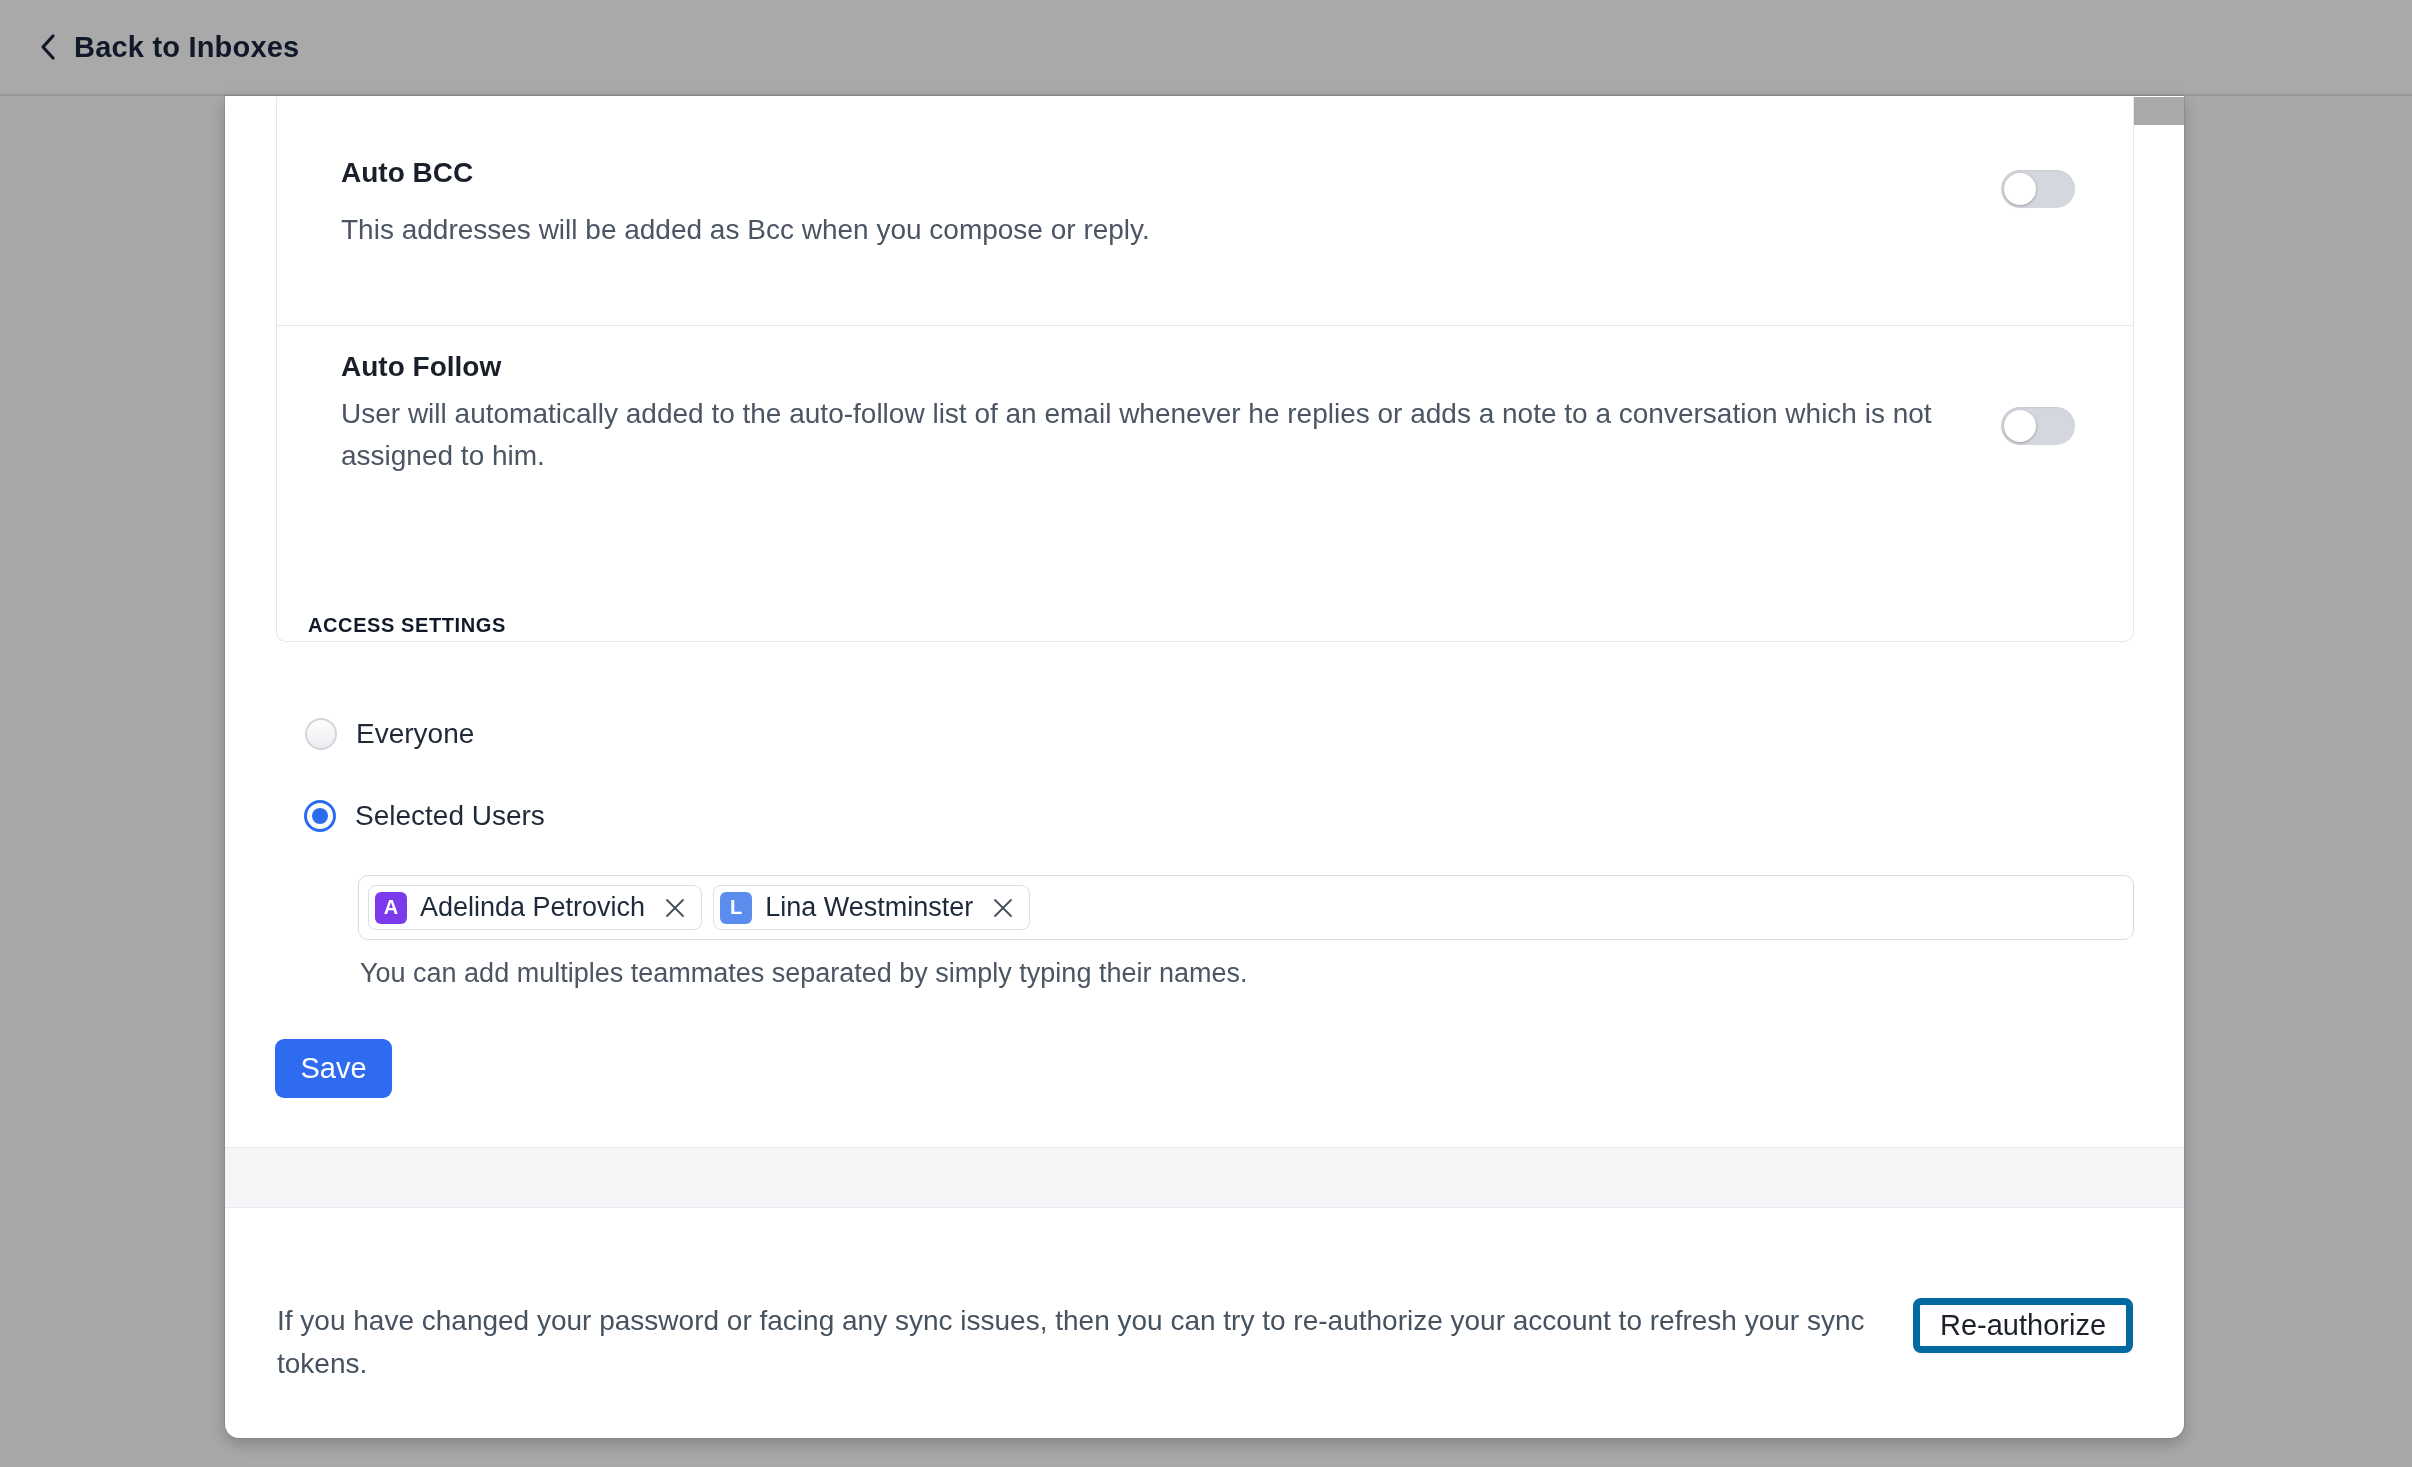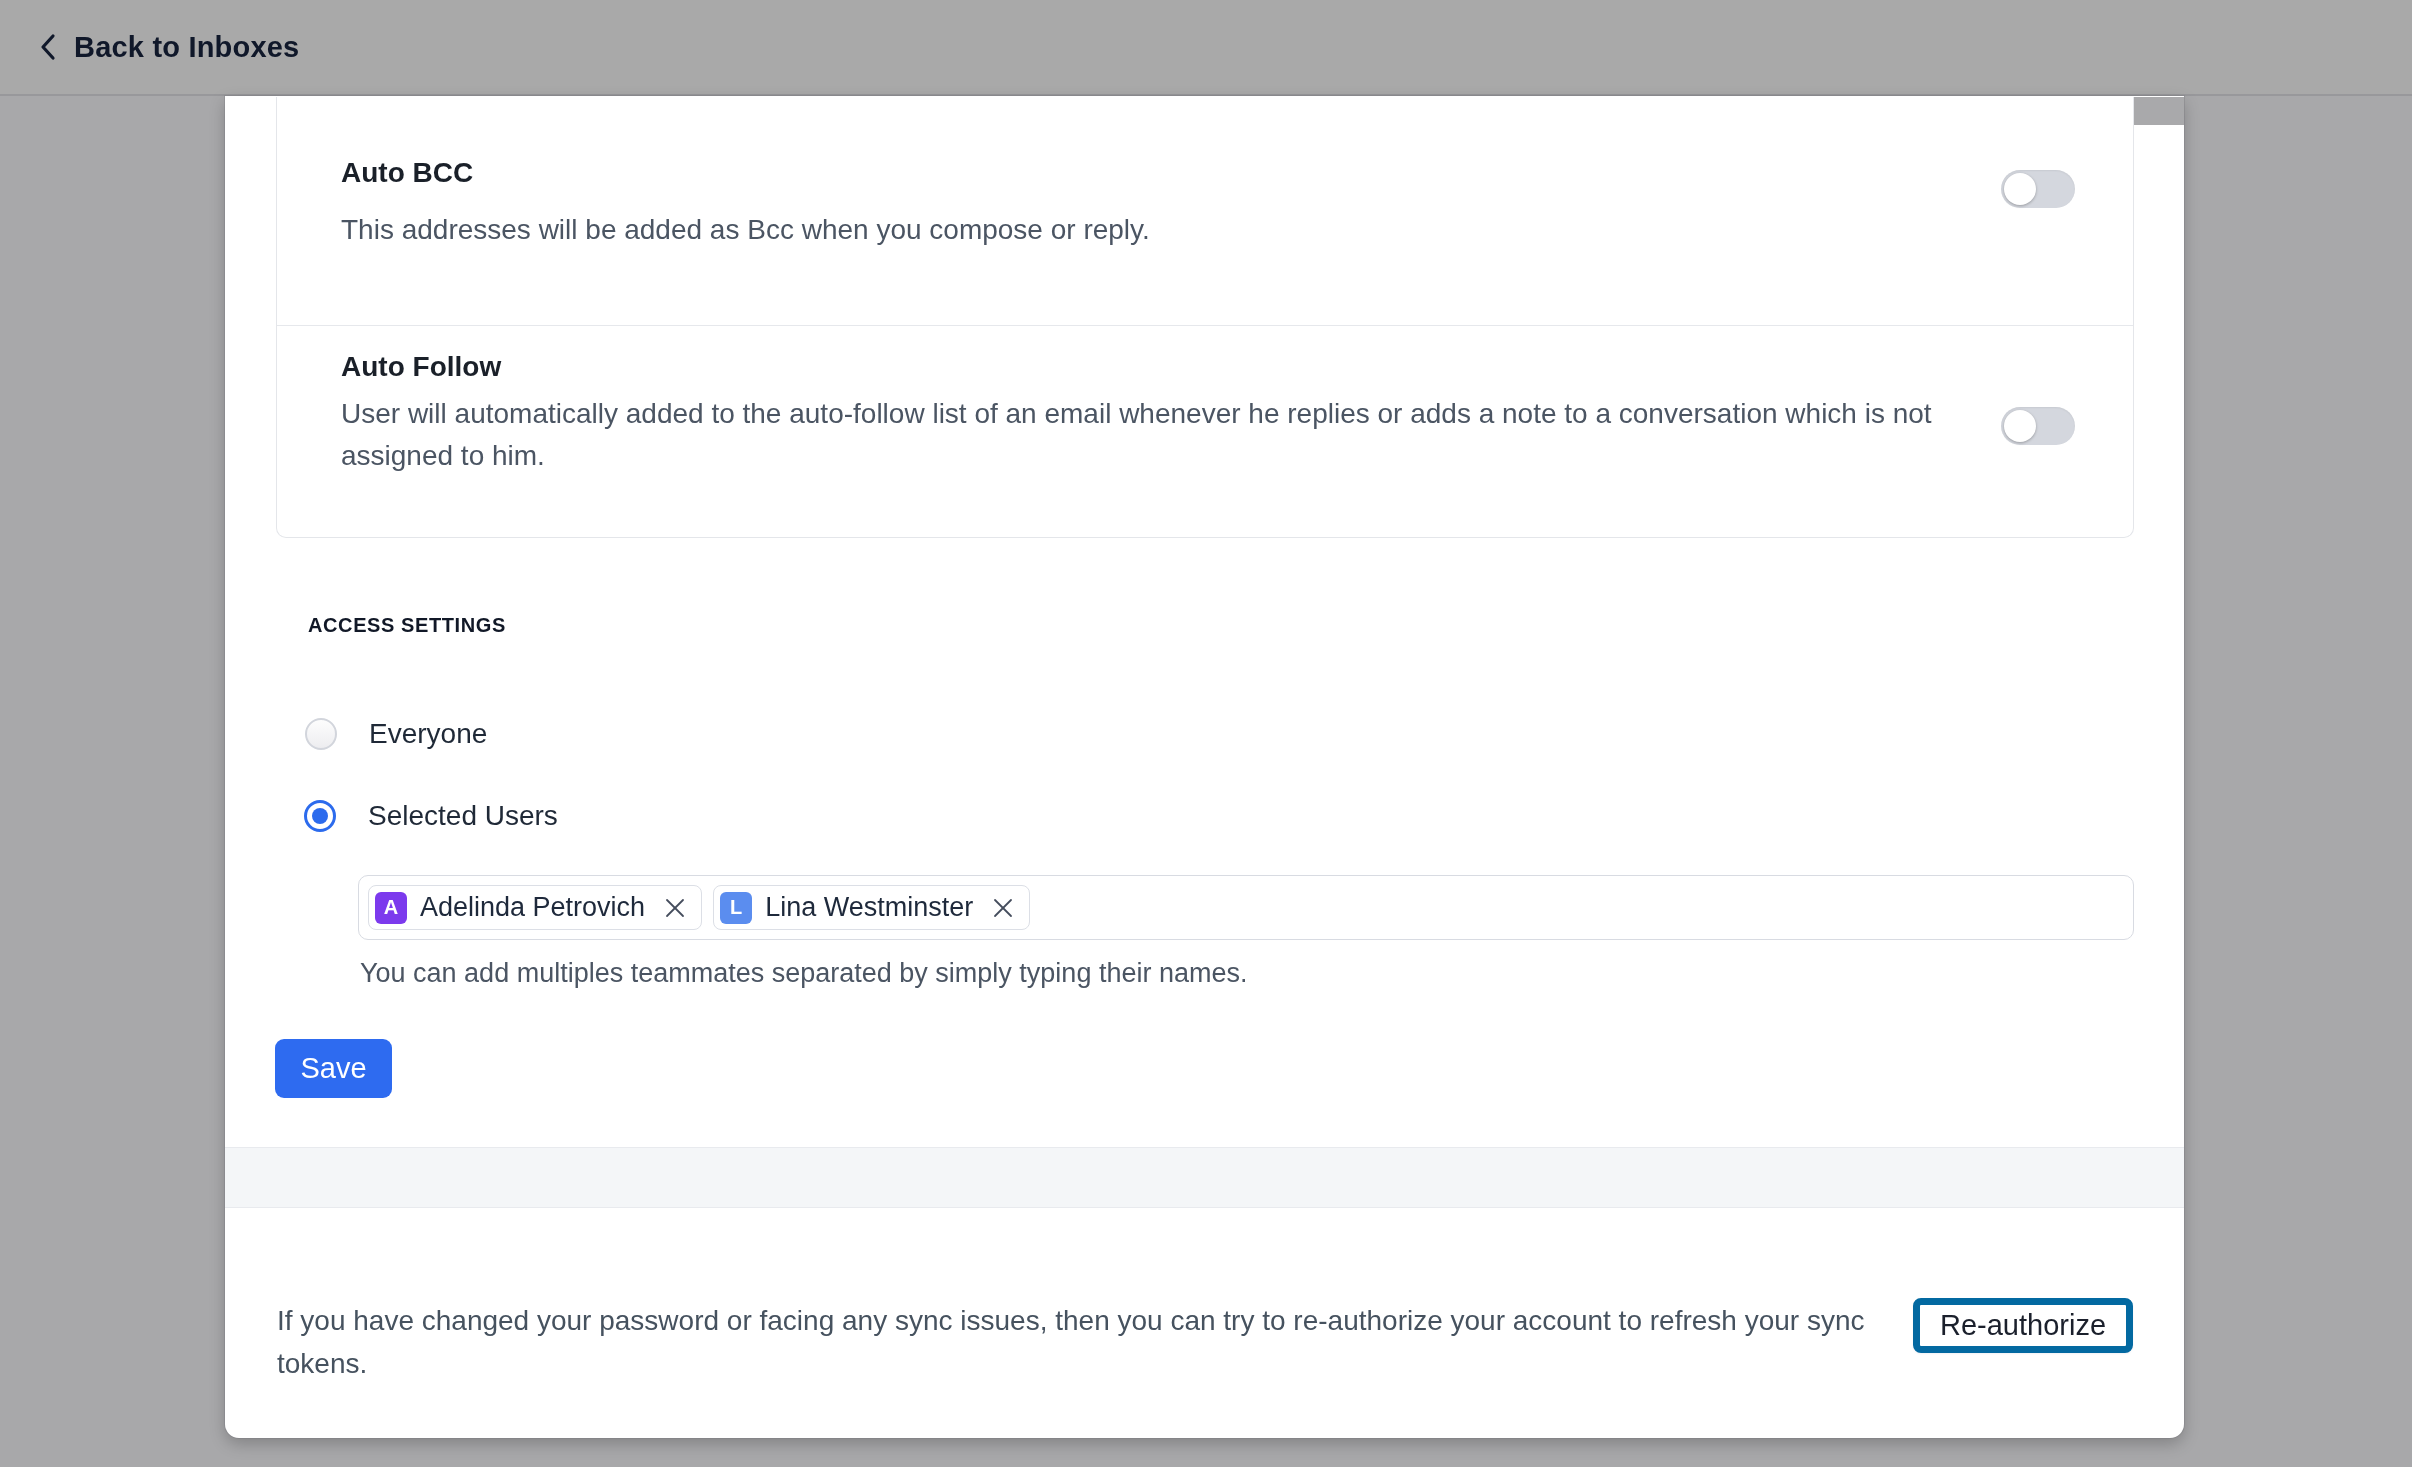--- a/index.html
+++ b/index.html
@@ -30,21 +30,21 @@
     background:#ffffff; border-radius:0 0 14px 14px;
     box-shadow:0 0 0 1px rgba(120,120,125,.35), 0 6px 16px rgba(0,0,0,.22);
     overflow:hidden;
   }
   .scrolled-strip {
     position:absolute; left:51px; top:1px; width:1908px; height:28px;
     background:#a9a9ab;
   }
   
   .card {
-    position:absolute; left:51px; top:1px; width:1858px; height:441px;
+    position:absolute; left:51px; top:1px; width:1858px; height:545px;
     border:1px solid #e4e6ea; border-top:none;
     border-radius:0 0 10px 10px; background:#fff;
   }
   .row-sep { position:absolute; left:0; top:228px; width:100%; height:1px; background:#e6e8ec; }
   .setting-title { position:absolute; left:64px; font-size:28px; font-weight:700; color:#1a2029; }
   .setting-desc  { position:absolute; left:64px; font-size:28px; color:#4b5563; line-height:42px; }
   .t1 { top:60px; }  .d1 { top:112px; }
   .t2 { top:254px; } .d2 { top:296px; width:1670px; }
   
   .toggle {
@@ -56,21 +56,21 @@
     position:absolute; left:3px; top:3px; width:32px; height:32px;
     background:#fff; border-radius:50%;
     box-shadow:0 1px 3px rgba(0,0,0,.28);
   }
   .tg1 { top:73px; } .tg2 { top:310px; }
   
   .section-label {
     position:absolute; left:83px; top:518px;
     font-size:20px; font-weight:700; color:#111827; letter-spacing:.6px;
   }
-  .radio-row { position:absolute; display:flex; align-items:center; gap:32px; cursor:pointer; }
+  .radio-row { position:absolute; display:flex; align-items:center; gap:19px; cursor:pointer; }
   .rr1 { left:80px; top:618px; height:40px; }
   .rr2 { left:79px; top:700px; height:40px; }
   .radio {
     width:32px; height:32px; border-radius:50%; background:#fff;
     border:2px solid #d2d5dc;
     background:linear-gradient(#fdfdfd,#ededf0);
     flex:0 0 auto;
   }
   .radio.selected {
     border:3px solid #2c6bed; background:#fff;

